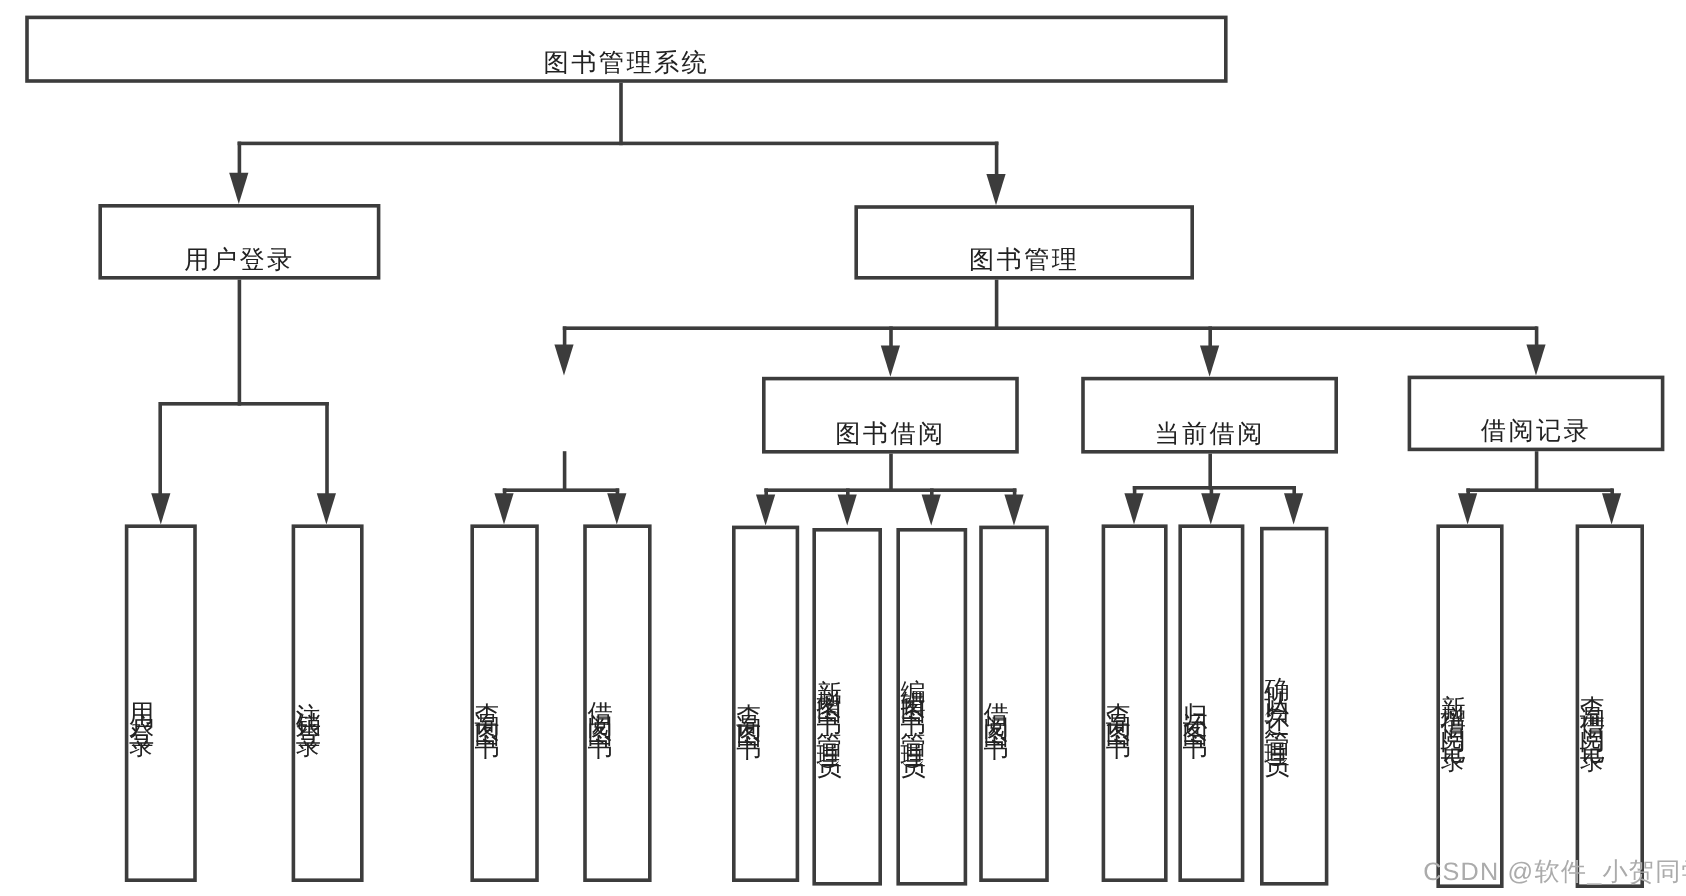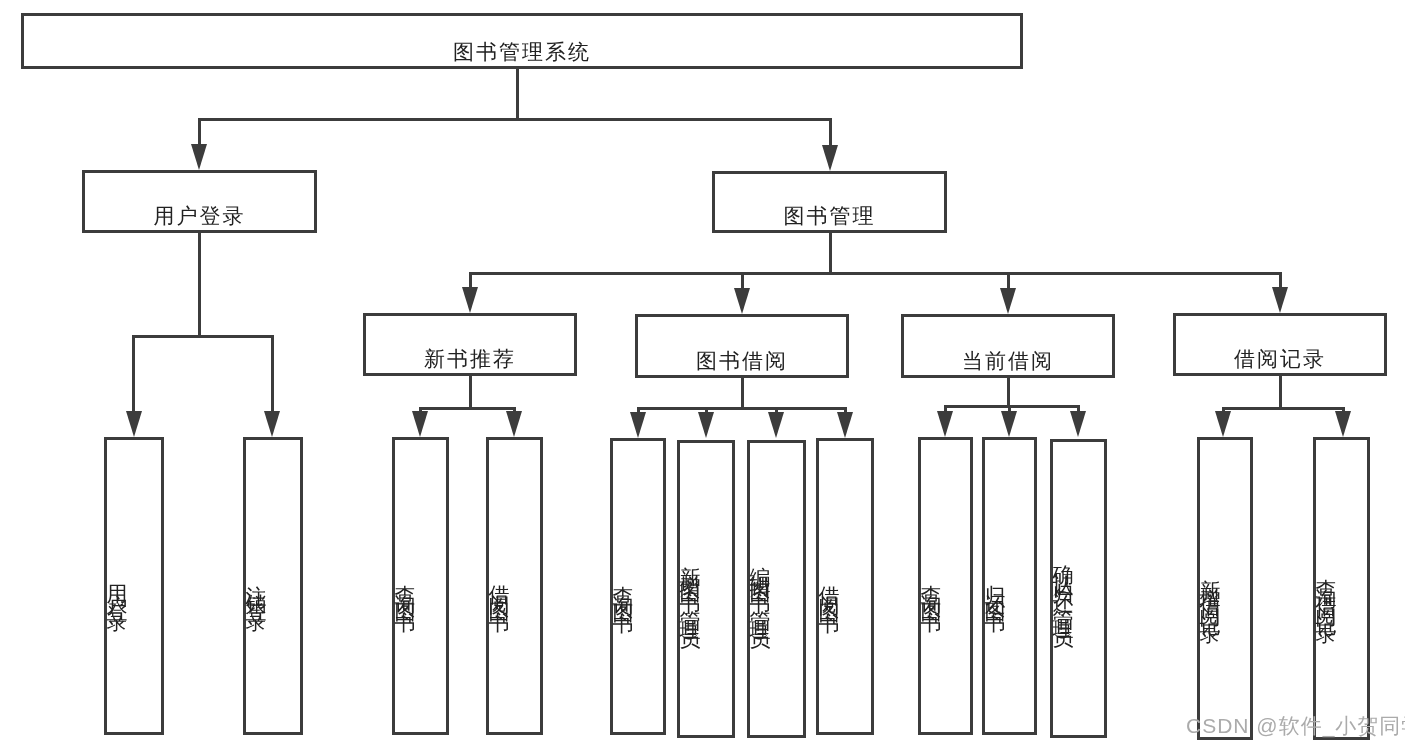--- a/index.html
+++ b/index.html
@@ -64,21 +64,21 @@
   <div class="vline" style="left:516px; top:69px; height:52px;"></div>
   <div class="hline" style="left:198px; top:118px; width:634px;"></div>
   <div class="vline" style="left:198px; top:118px; height:32px;"></div>
   <div class="arrow" style="left:191px; top:144px;"></div>
   <div class="vline" style="left:829px; top:118px; height:32px;"></div>
   <div class="arrow" style="left:822px; top:145px;"></div>
 
   <div class="node" style="left:82px; top:170px; width:235px; height:63px;">
     <span>用户登录</span>
   </div>
-  <div class="node" style="left:712px; top:171px; width:235px; height:62px;">
+  <div class="node" style="left:712px; top:171px; width:283px; height:62px;">
     <span>图书管理</span>
   </div>
 
   <div class="vline" style="left:198px; top:233px; height:105px;"></div>
   <div class="hline" style="left:133px; top:335px; width:141px;"></div>
   <div class="vline" style="left:132px; top:335px; height:84px;"></div>
   <div class="arrow" style="left:126px; top:411px;"></div>
   <div class="vline" style="left:271px; top:335px; height:84px;"></div>
   <div class="arrow" style="left:264px; top:411px;"></div>
 
@@ -86,23 +86,20 @@
   <div class="hline" style="left:469px; top:272px; width:812px;"></div>
   <div class="vline" style="left:469px; top:272px; height:22px;"></div>
   <div class="arrow" style="left:462px; top:287px;"></div>
   <div class="vline" style="left:741px; top:272px; height:22px;"></div>
   <div class="arrow" style="left:734px; top:288px;"></div>
   <div class="vline" style="left:1007px; top:272px; height:22px;"></div>
   <div class="arrow" style="left:1000px; top:288px;"></div>
   <div class="vline" style="left:1279px; top:272px; height:22px;"></div>
   <div class="arrow" style="left:1272px; top:287px;"></div>
 
-  <div class="node" style="left:363px; top:313px; width:214px; height:63px;">
-    <span>新书推荐</span>
-  </div>
   <div class="node" style="left:635px; top:314px; width:214px; height:64px;">
     <span>图书借阅</span>
   </div>
   <div class="node" style="left:901px; top:314px; width:214px; height:64px;">
     <span>当前借阅</span>
   </div>
   <div class="node" style="left:1173px; top:313px; width:214px; height:63px;">
     <span>借阅记录</span>
   </div>
 

